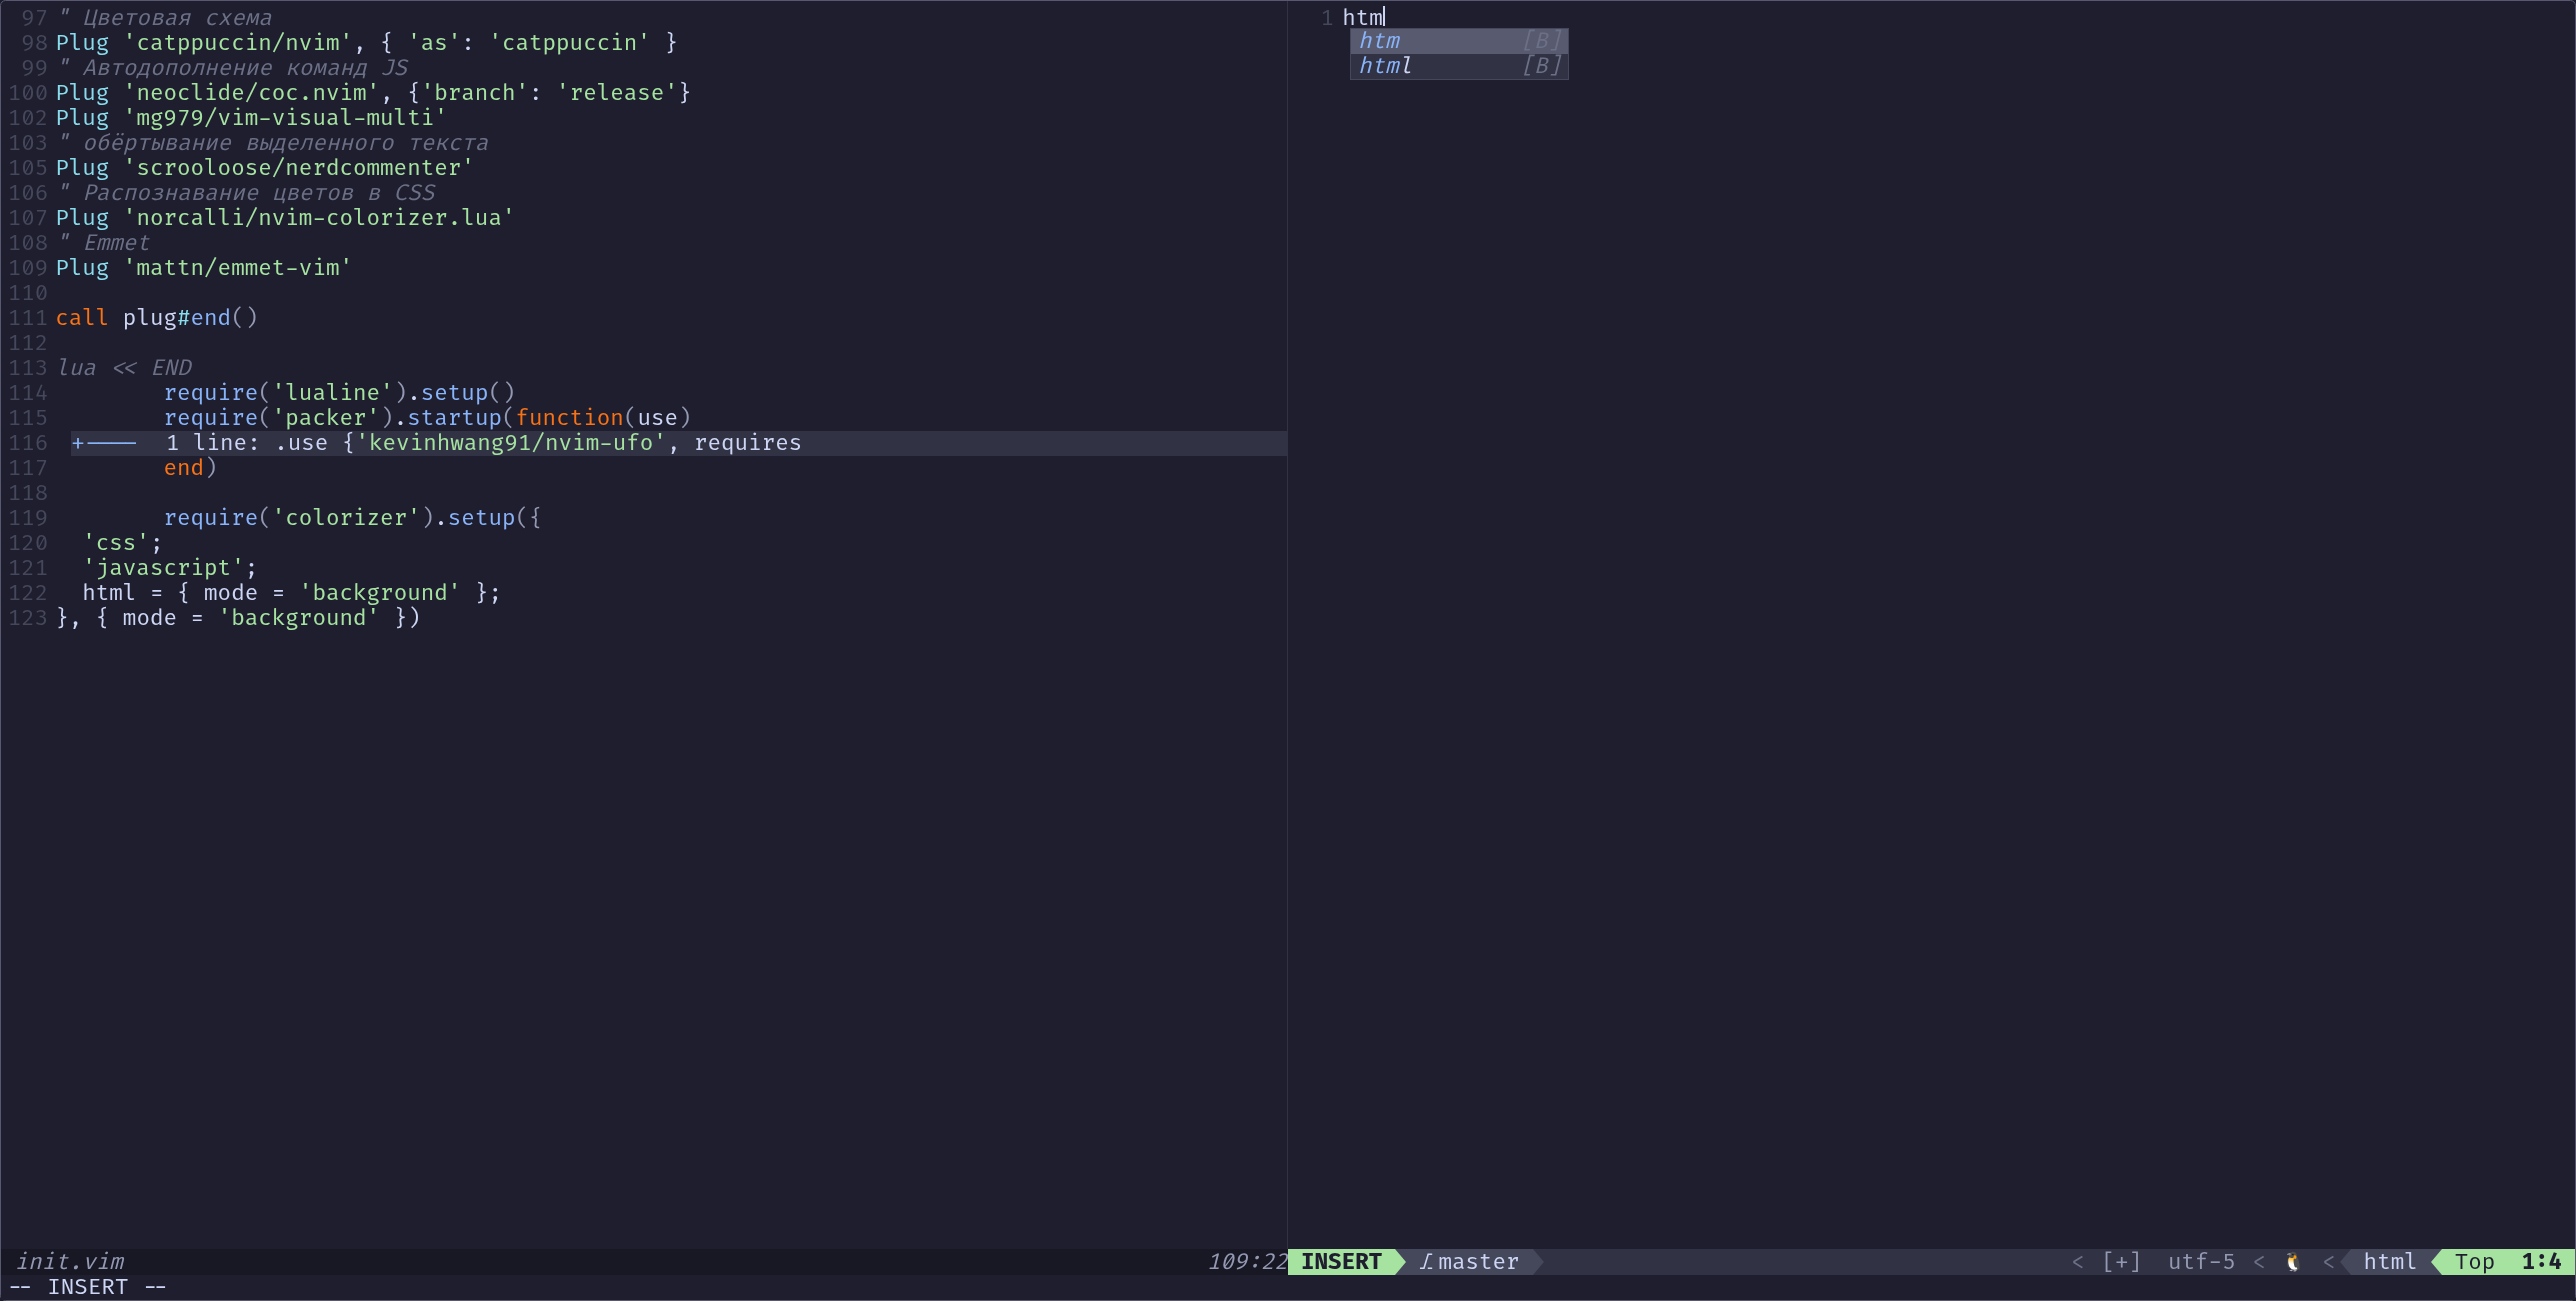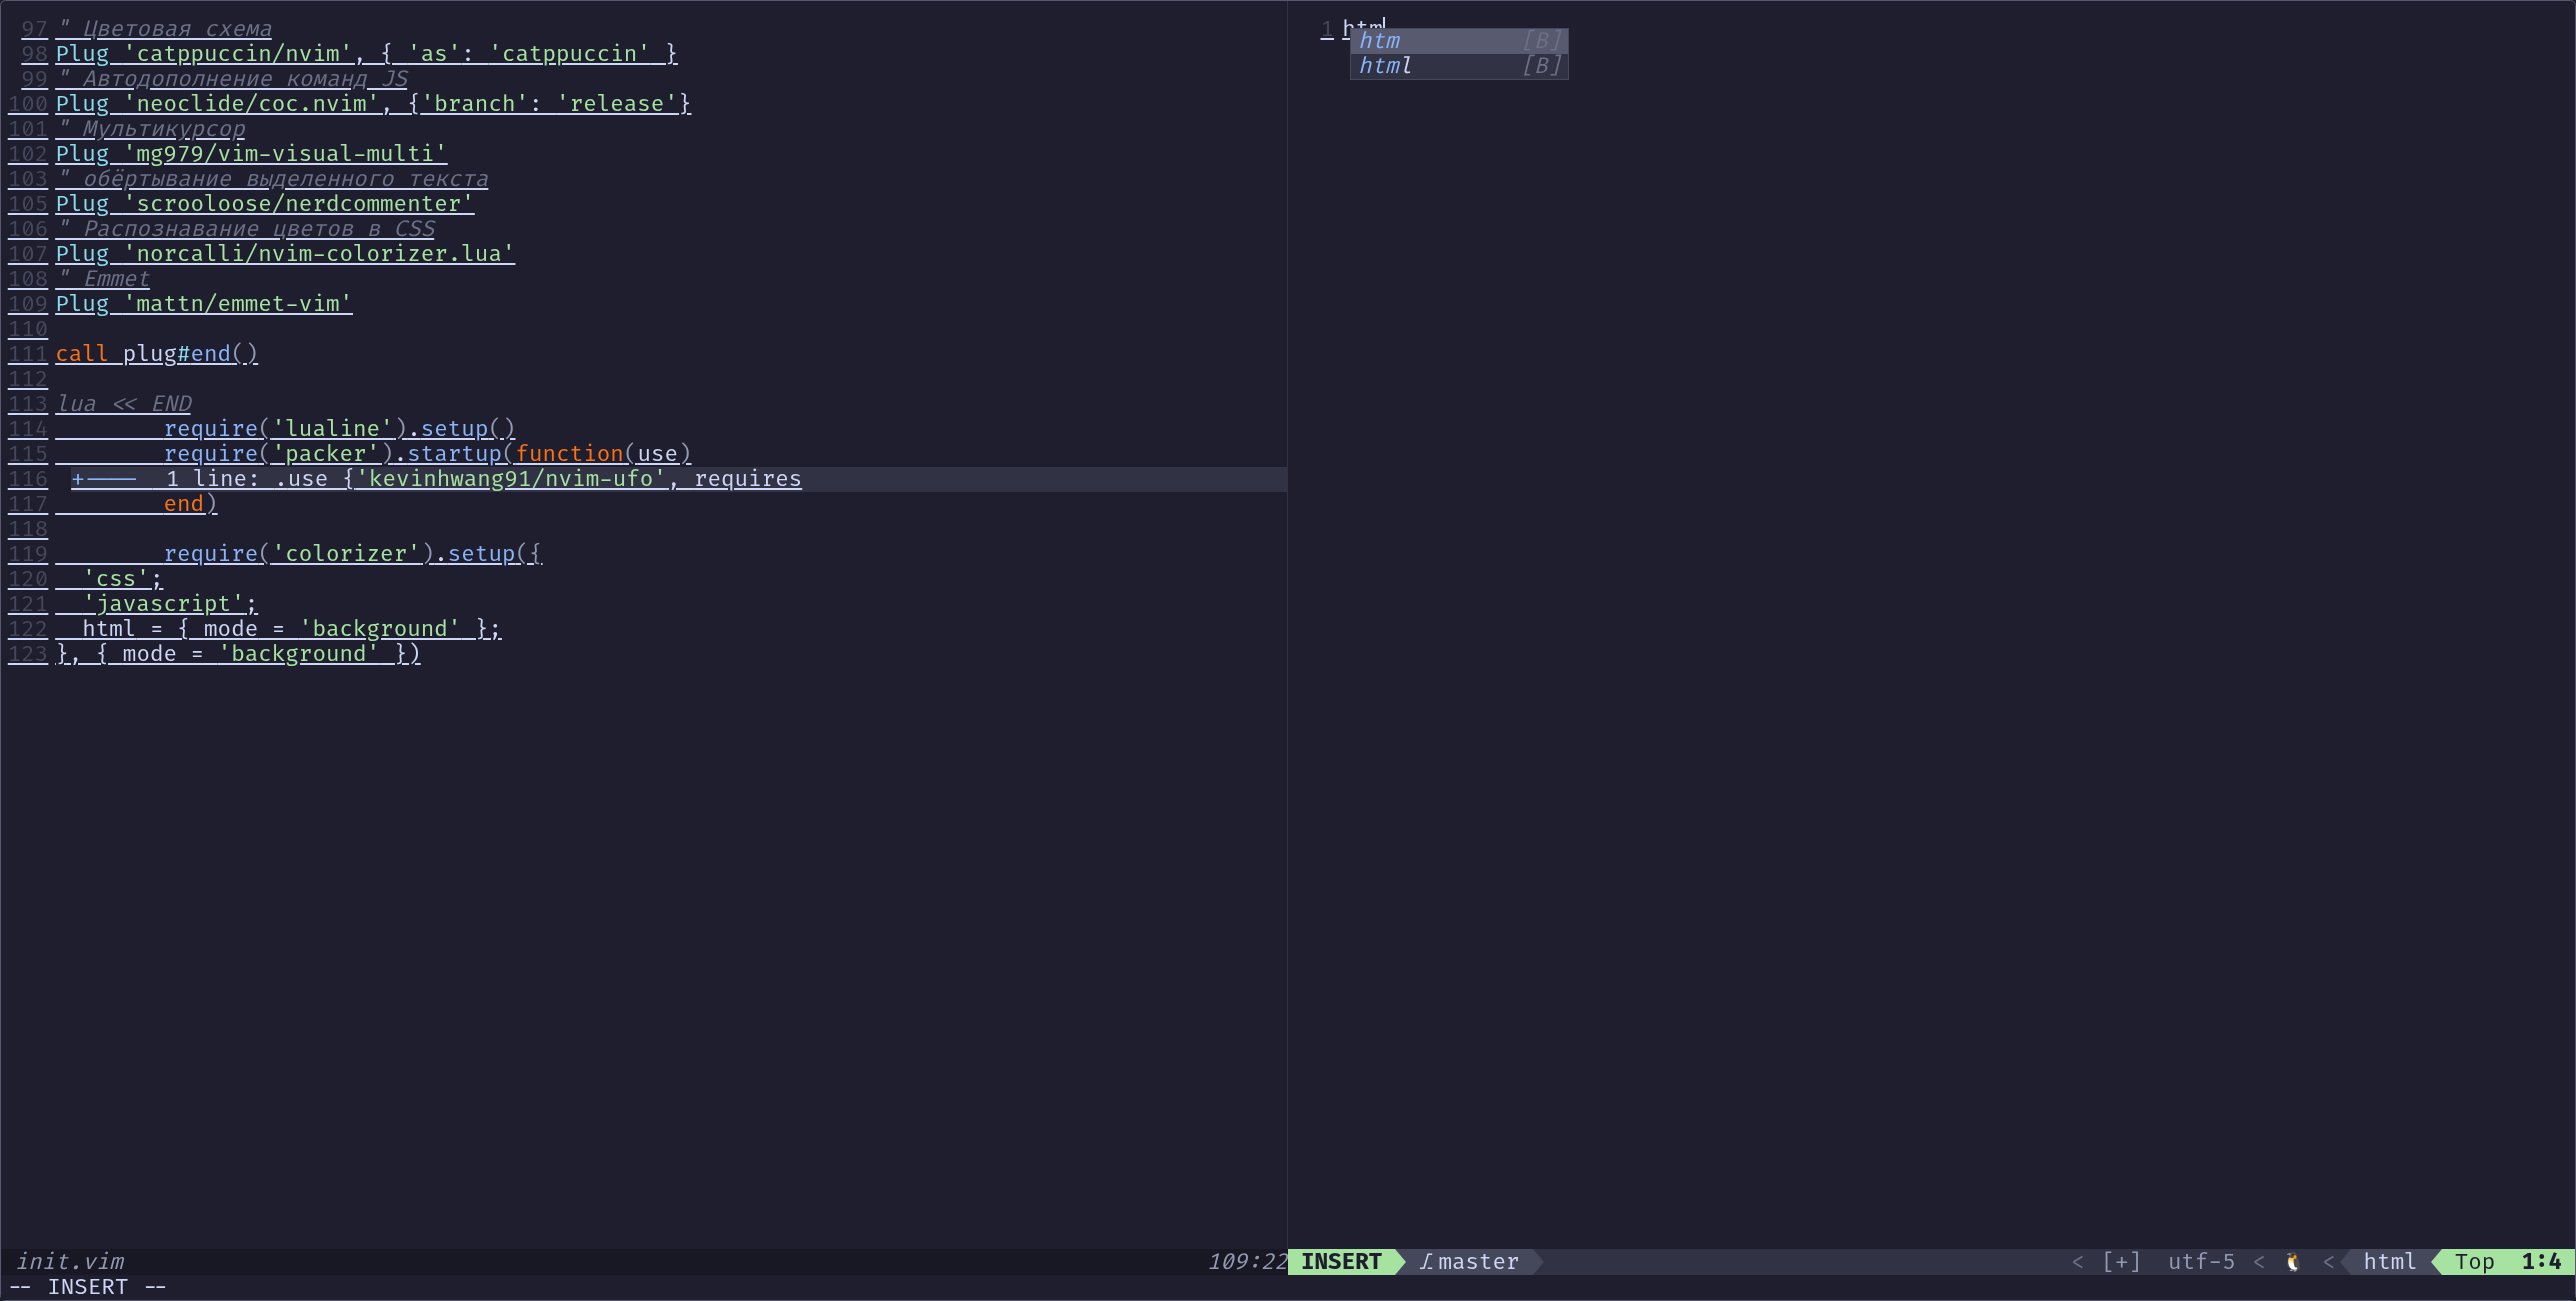--- a/index.html
+++ b/index.html
@@ -27,22 +27,21 @@
     display: flex;
     min-height: 0;
   }
   .split {
     position: relative;
     overflow: hidden;
   }
   .split-left { flex: 0 0 50%; border-right: 0.9px solid #313244; }
   .split-right { flex: 1; }
   .buffer {
-    padding-top: 16px;
-    text-decoration: underline;
+    padding-top: 5px;
   }
   .row {
     display: flex;
     white-space: pre;
   }
   .gutter {
     flex: 0 0 4ch;
     text-align: right;
     color: #45475a;
     padding-right: 0.5ch;
@@ -136,21 +135,20 @@
 <div class="viewport">
 
   <div class="splits">
 
     <div class="split split-left">
       <div class="buffer" id="left-buffer">
           <div class="row"><span class="gutter">97</span><span class="code"><span class="cmt">" Цветовая схема</span></span></div>
           <div class="row"><span class="gutter">98</span><span class="code"><span class="plug">Plug </span><span class="str">'catppuccin/nvim'</span><span class="punct">, { </span><span class="str">'as'</span><span class="punct">: </span><span class="str">'catppuccin'</span><span class="punct"> }</span></span></div>
           <div class="row"><span class="gutter">99</span><span class="code"><span class="cmt">" Автодополнение команд JS</span></span></div>
           <div class="row"><span class="gutter">100</span><span class="code"><span class="plug">Plug </span><span class="str">'neoclide/coc.nvim'</span><span class="punct">, {</span><span class="str">'branch'</span><span class="punct">: </span><span class="str">'release'</span><span class="punct">}</span></span></div>
-          <div class="row"><span class="gutter">101</span><span class="code"><span class="cmt">" Мультикурсор</span></span></div>
           <div class="row"><span class="gutter">102</span><span class="code"><span class="plug">Plug </span><span class="str">'mg979/vim-visual-multi'</span></span></div>
           <div class="row"><span class="gutter">103</span><span class="code"><span class="cmt">" обёртывание выделенного текста</span></span></div>
           <div class="row"><span class="gutter">105</span><span class="code"><span class="plug">Plug </span><span class="str">'scrooloose/nerdcommenter'</span></span></div>
           <div class="row"><span class="gutter">106</span><span class="code"><span class="cmt">" Распознавание цветов в CSS</span></span></div>
           <div class="row"><span class="gutter">107</span><span class="code"><span class="plug">Plug </span><span class="str">'norcalli/nvim-colorizer.lua'</span></span></div>
           <div class="row"><span class="gutter">108</span><span class="code"><span class="cmt">" Emmet</span></span></div>
           <div class="row"><span class="gutter">109</span><span class="code"><span class="plug">Plug </span><span class="str">'mattn/emmet-vim'</span></span></div>
           <div class="row"><span class="gutter">110</span><span class="code"></span></div>
           <div class="row"><span class="gutter">111</span><span class="code"><span class="kw">call </span><span class="ident">plug</span><span class="op">#</span><span class="fn">end</span><span class="paren">()</span></span></div>
           <div class="row"><span class="gutter">112</span><span class="code"></span></div>

